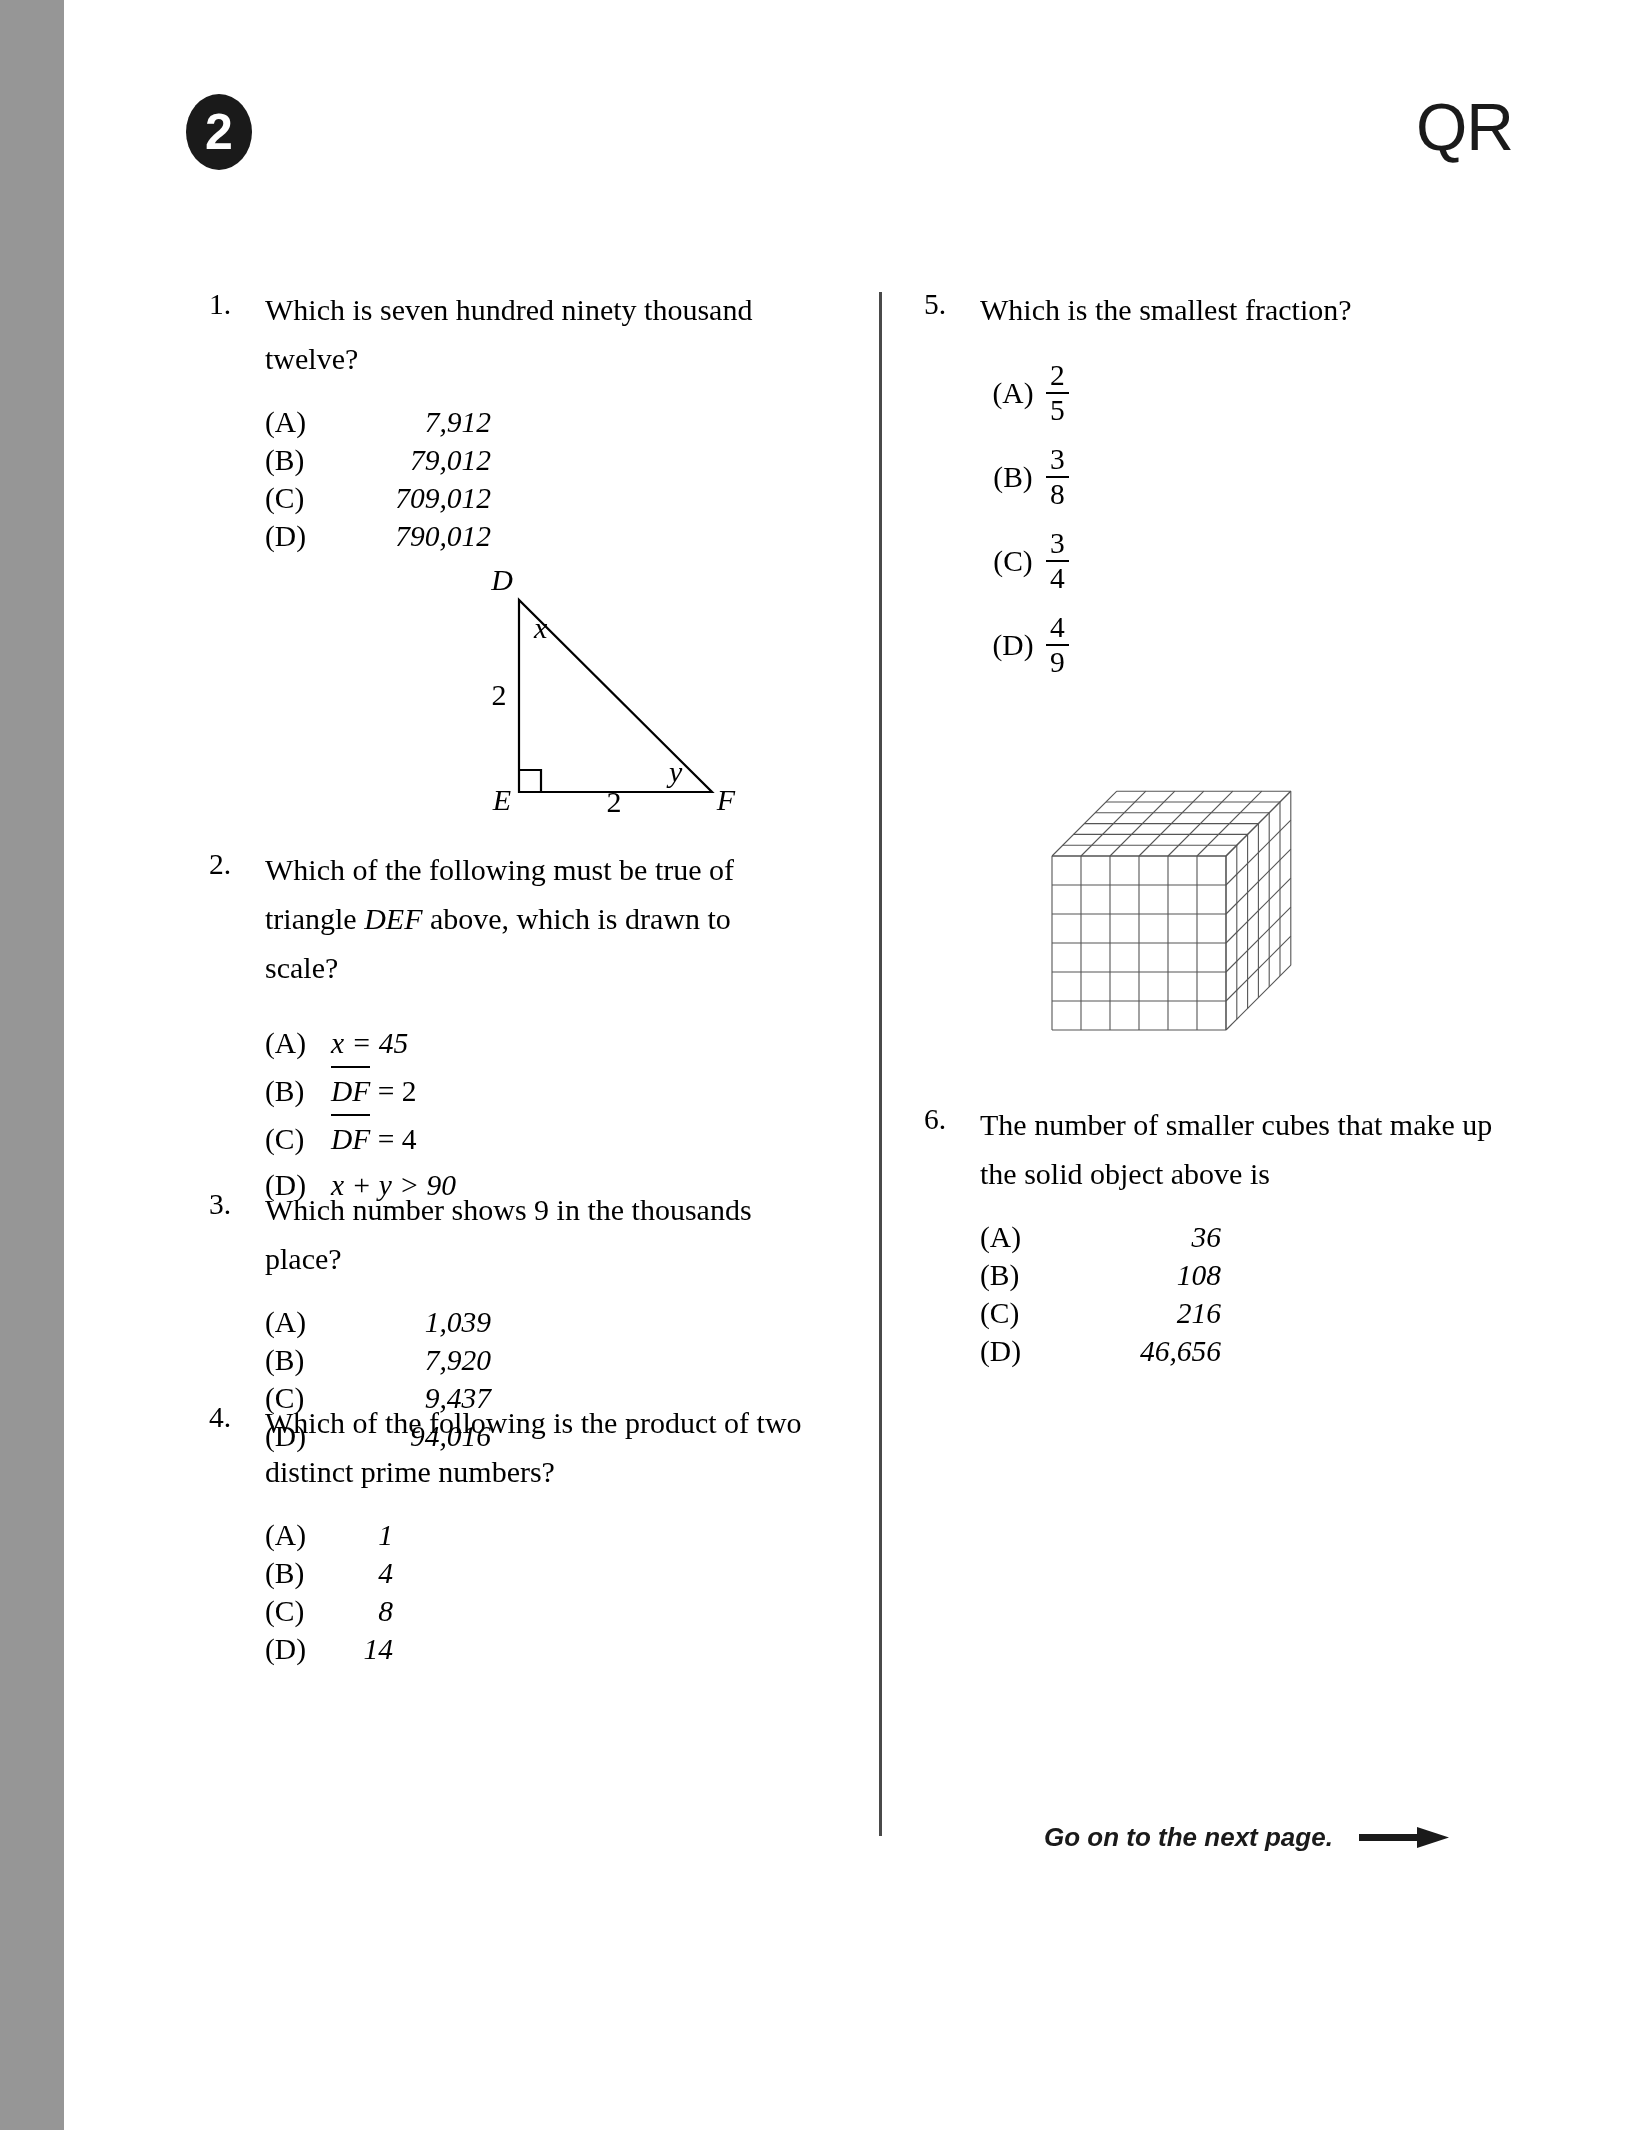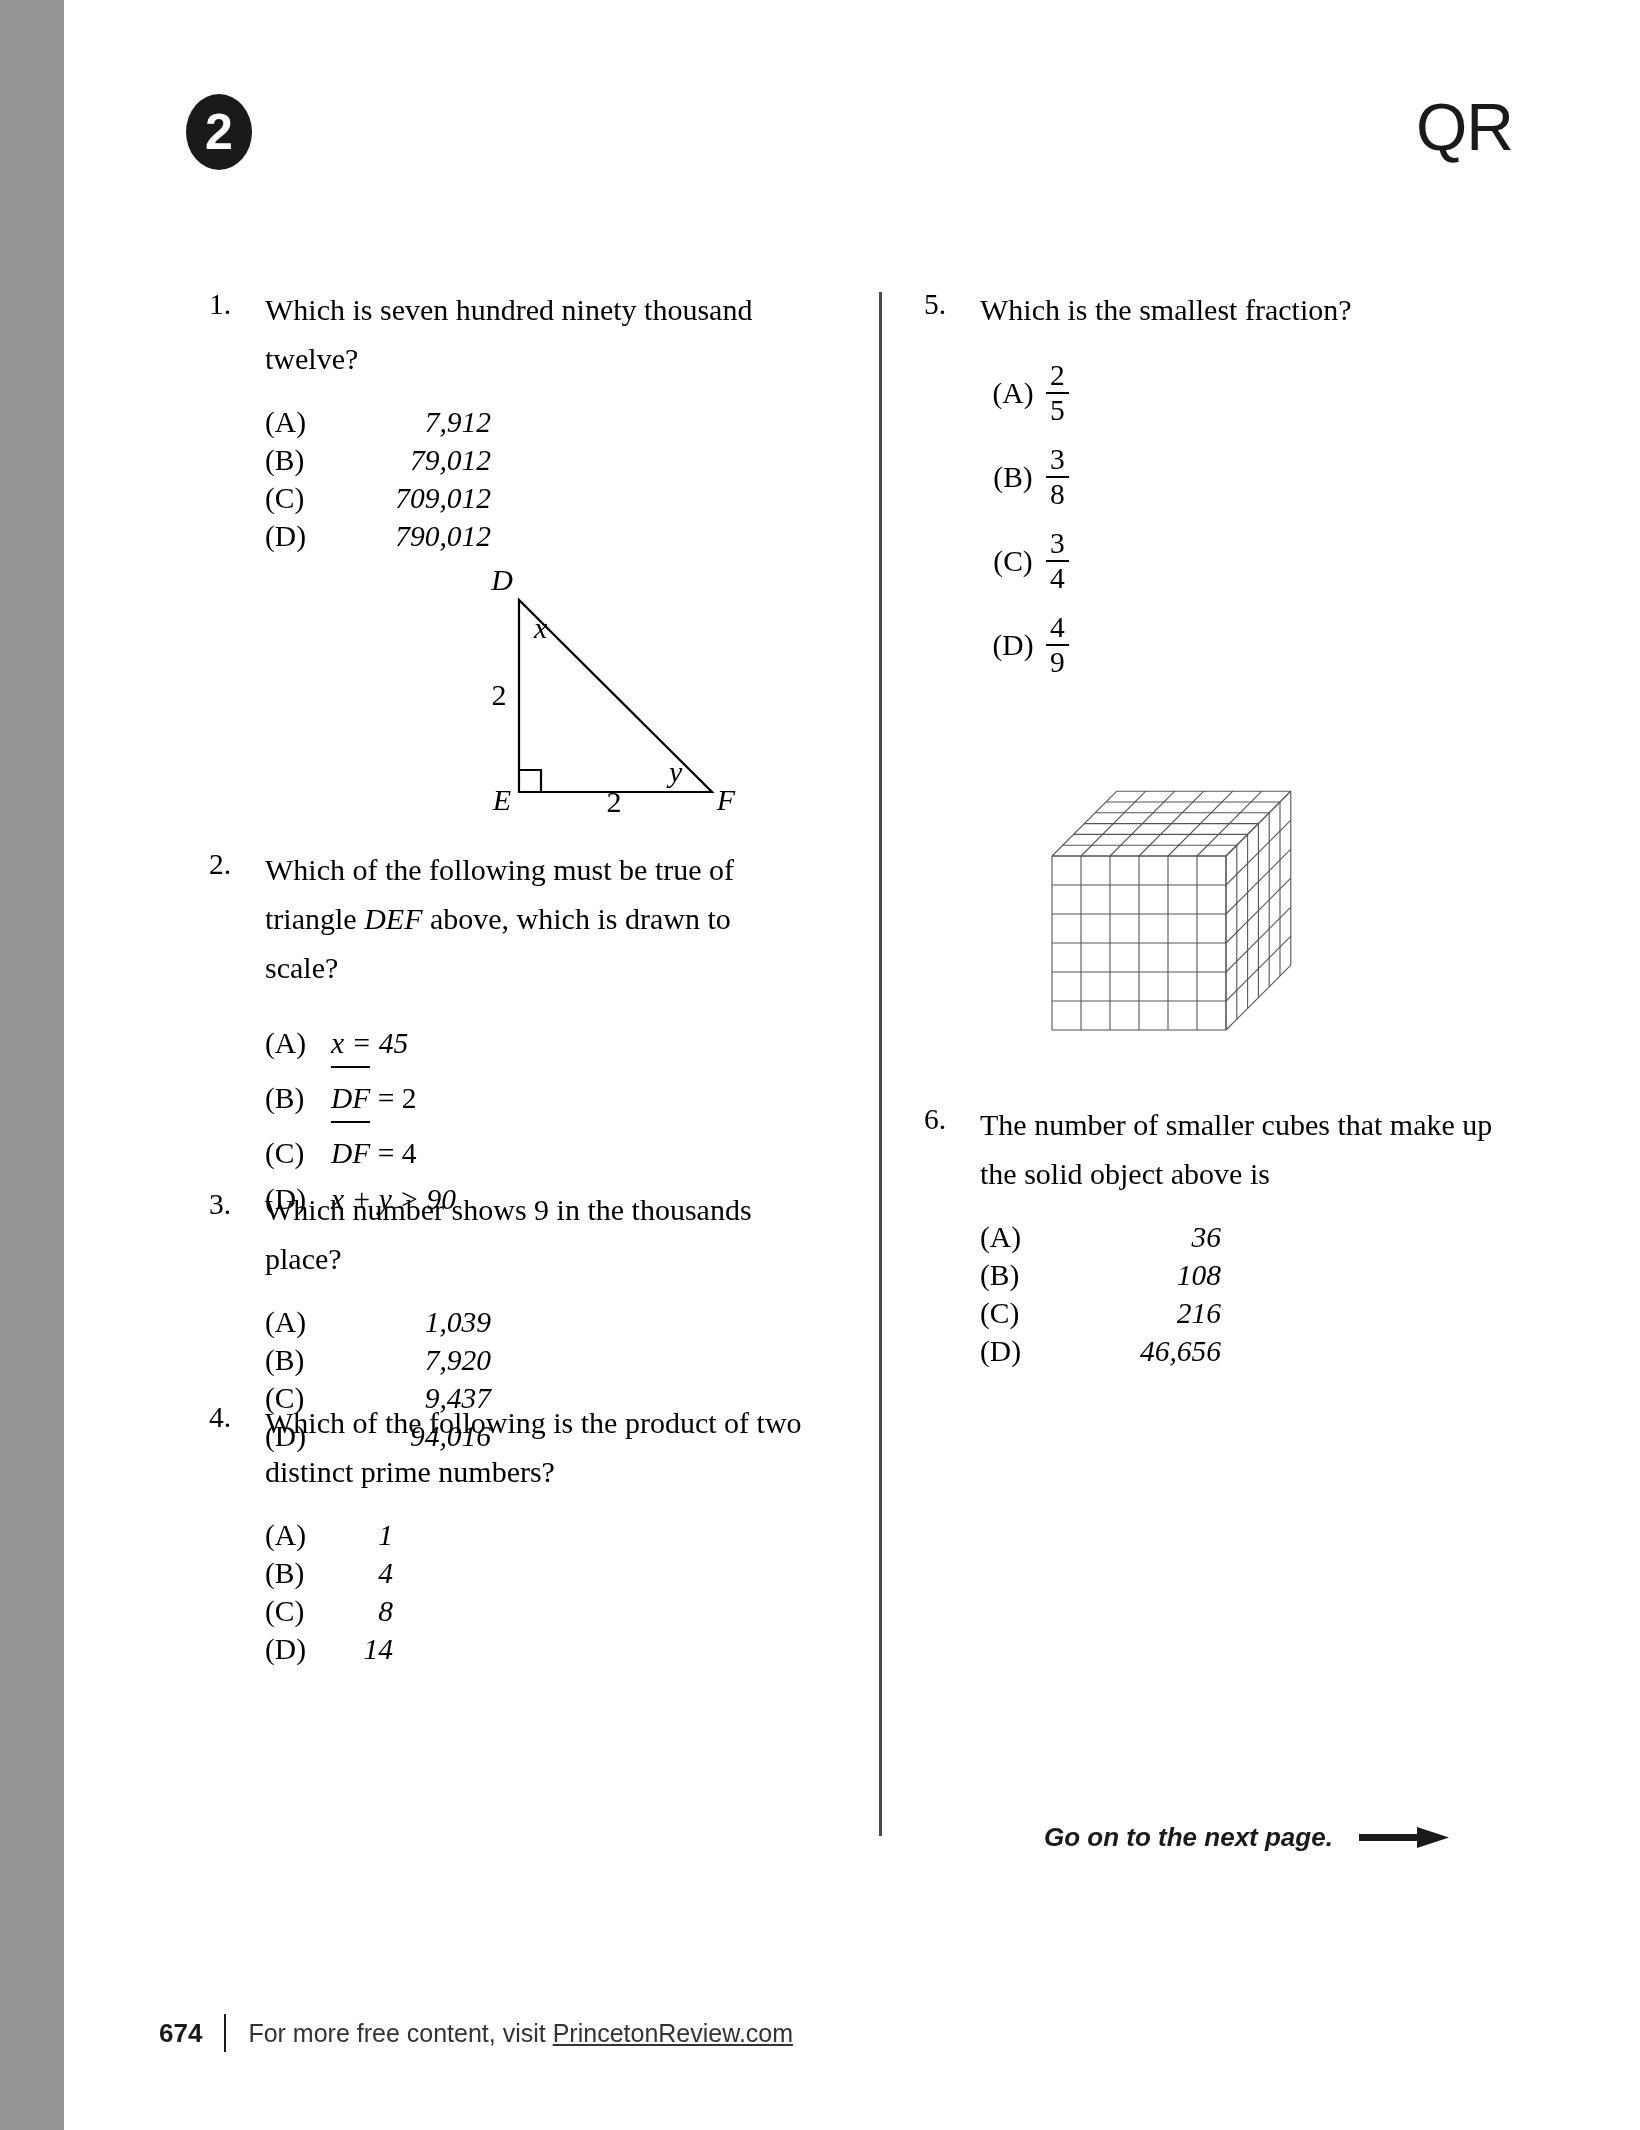--- a/index.html
+++ b/index.html
@@ -135,21 +135,21 @@
   }
   .choices.numeric.wide .choice-val { width: 175px; }
   .choices.expr .choice-val {
     font-style: italic;
     white-space: nowrap;
   }
   .choices.expr .choice-val .rm { font-style: normal; }
   .seg {
     display: inline-block;
     border-top: 2px solid #000;
-    padding-top: 7px;
+    padding-top: 0;
     font-style: italic;
   }
 
   
   .choices.frac .choice {
     align-items: center;
     margin-bottom: 18px;
   }
   .frac {
     display: inline-block;
@@ -482,19 +482,14 @@
   </div>
 
   <div class="goon">
     <div class="goon-text">Go on to the next page.</div>
     <svg width="90" height="26" viewBox="0 0 90 26" xmlns="http://www.w3.org/2000/svg">
       <rect x="0" y="9" width="62" height="7" fill="#1a1a1a"></rect>
       <path d="M58,2 L90,12.5 L58,23 Z" fill="#1a1a1a"></path>
     </svg>
   </div>
 
-  <div class="footer">
-    <div class="footer-page">674</div>
-    <div class="footer-rule"></div>
-    <div class="footer-text"><span>For more free content, visit </span><span class="footer-link">PrincetonReview.com</span></div>
-  </div>
 
 </div>
 
 </body></html>

